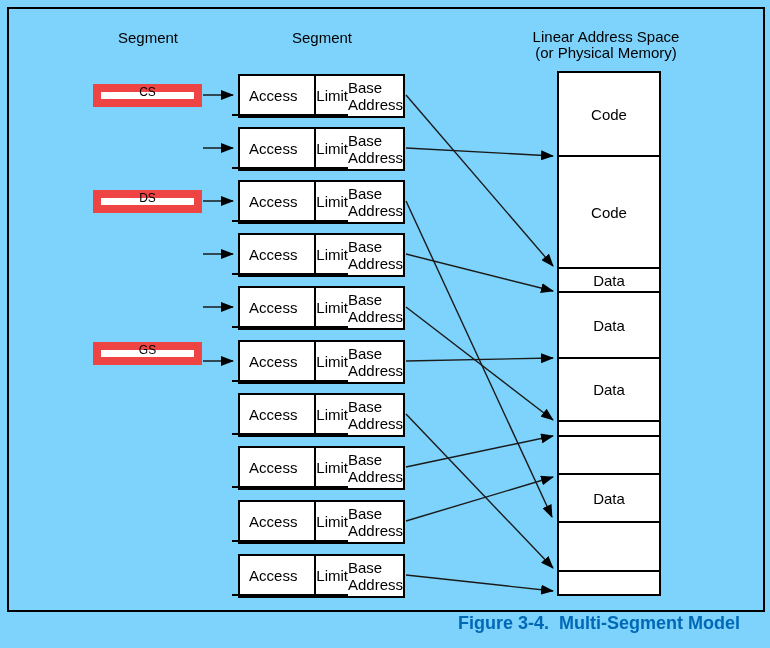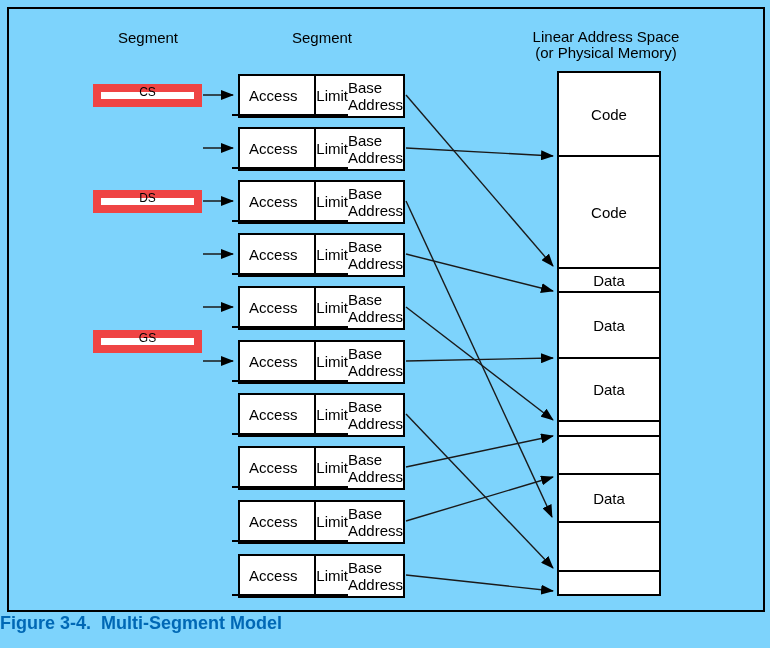--- a/index.html
+++ b/index.html
@@ -17,21 +17,21 @@
   .desc-access{flex:0 0 82px;border-right:2px solid #000;display:flex;
     align-items:center;justify-content:center;}
   .desc-limit{flex:1;display:flex;align-items:center;justify-content:center;}
   .desc-row2{flex:1;display:flex;align-items:center;justify-content:center;}
   .mem-box{position:absolute;left:557px;top:71px;width:104px;height:525px;
     border:2px solid #000;box-sizing:border-box;background:#fff;}
   .mem-row{box-sizing:border-box;border-bottom:2px solid #000;display:flex;
     align-items:center;justify-content:center;font-size:15px;}
   .mem-row:last-child{border-bottom:none;}
   .arrows{position:absolute;left:0;top:0;pointer-events:none;}
-  .caption{position:absolute;left:0;top:613px;width:740px;text-align:left;
+  .caption{position:absolute;left:0;top:613px;width:740px;text-align:right;
     font-size:18px;font-weight:bold;color:#0068b5;}
 </style>
 </head>
 <body>
 
 <div class="canvas">
 
   <div class="fig-border"></div>
 
   <div class="col-header" style="left:72px;top:30px;width:152px;">
@@ -44,21 +44,21 @@
     <div>Linear Address Space</div>
     <div>(or Physical Memory)</div>
   </div>
 
   <div class="reg-box" style="top:84px;">
       <span>CS</span>
     </div>
   <div class="reg-box" style="top:190px;">
       <span>DS</span>
     </div>
-  <div class="reg-box" style="top:330px;">
+  <div class="reg-box" style="top:342px;">
       <span>GS</span>
     </div>
 
   <div class="desc-box" style="top:74px;">
     <div class="desc-row1">
       <div class="desc-access">Access</div>
       <div class="desc-limit">Limit</div>
     </div>
     <div class="desc-row2">Base Address</div>
   </div>

